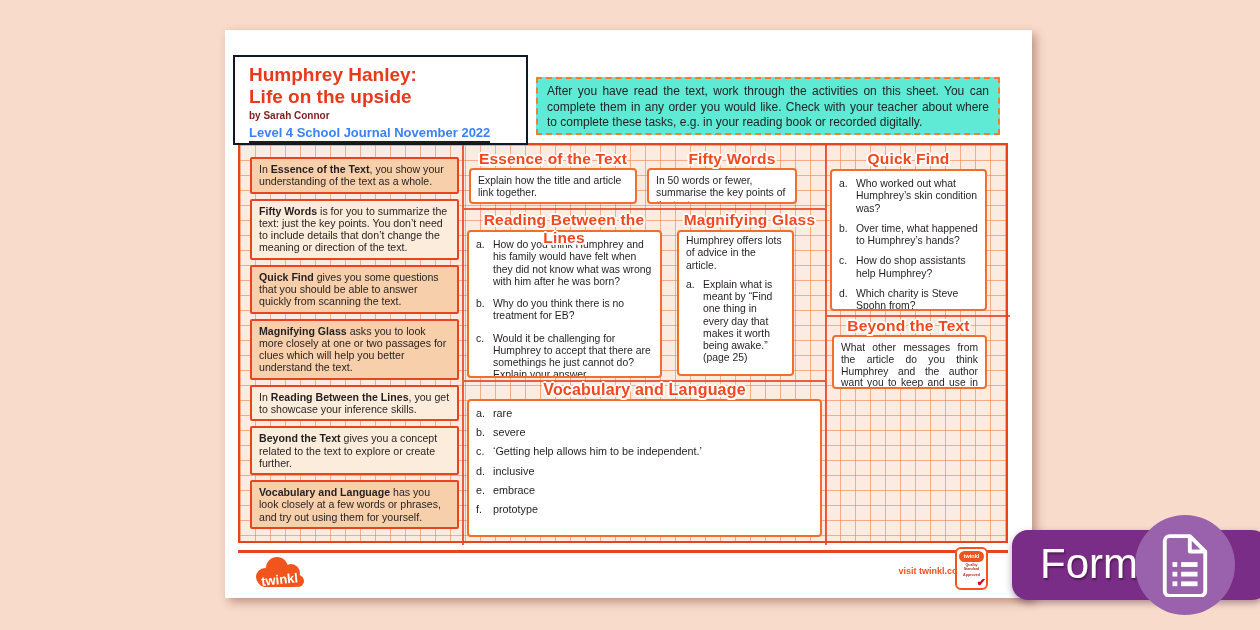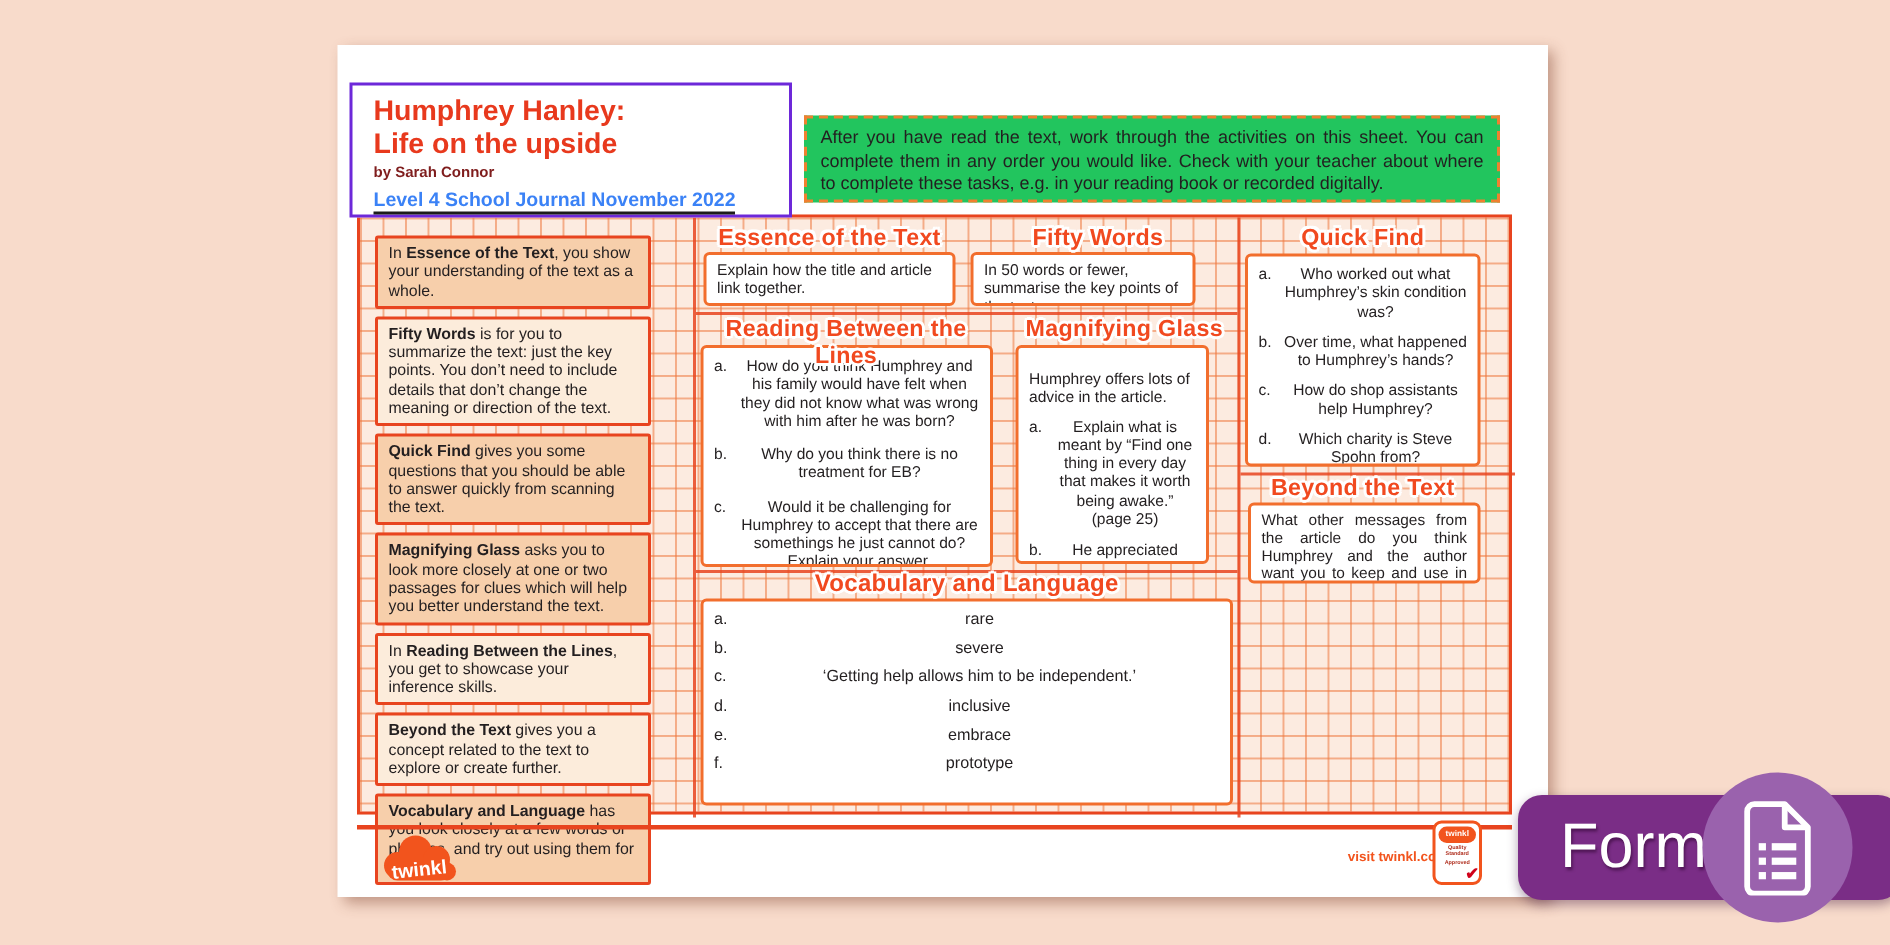--- a/index.html
+++ b/index.html
@@ -5,58 +5,58 @@
   * { margin:0; padding:0; box-sizing:border-box; }
   html,body { width:1260px; height:630px; overflow:hidden; }
   body { background:#f8dbcb; font-family:"Liberation Sans", sans-serif; position:relative; }
 
   
   .page { position:absolute; left:225px; top:30px; width:807px; height:568px;
           background:#fff; box-shadow:4px 4px 9px rgba(120,60,40,.45); }
 
   
   .title-block { position:absolute; left:8px; top:25px; width:295px; height:90px;
-                 background:#fff; border:2px solid #6d28d9; padding:7px 0 0 14px; z-index:3; }
+                 background:#fff; border:2px solid #0f172a; padding:7px 0 0 14px; z-index:3; }
   .title-line { font-size:19px; font-weight:bold; color:#e8391d; line-height:1.17; }
   .author { font-size:10px; font-weight:bold; color:#7f1d1d; margin-top:2px; }
   .edition { display:inline-block; font-size:13px; font-weight:bold; color:#3b82f6;
              border-bottom:2px solid #1d1d1b; margin-top:4px; padding-bottom:1px; }
 
   
   .instructions { position:absolute; left:311px; top:47px; width:464px; height:58px;
-                  background:#22c55e; border:2px dashed #f08030; padding:5px 9px;
+                  background:#5eead4; border:2px dashed #f08030; padding:5px 9px;
                   font-size:12px; line-height:1.3; color:#231f20; text-align:justify; z-index:2; }
 
   
   .mat { position:absolute; left:13px; top:113px; width:770px; height:400px;
          border:2px solid #e8441f; background-color:#fcebe0;
          background-image:linear-gradient(rgba(238,120,62,.55) 1px, transparent 1px),
                           linear-gradient(90deg, rgba(238,120,62,.55) 1px, transparent 1px);
          background-size:15px 15px; }
   .divider { position:absolute; background:rgba(232,68,31,.85); }
 
   
-  .sidebar { position:absolute; left:10px; top:12px; width:184px; }
+  .sidebar { position:absolute; left:10px; top:12px; width:209px; }
   .side-box { border:2px solid #e8441f; border-radius:2px; padding:4px 7px; margin-bottom:5px;
               font-size:10.6px; line-height:1.16; color:#231f20; }
   .side-dark  { background:#f7cfab; }
   .side-light { background:#fcecdb; }
 
   
   .sticker { position:absolute; font-size:15.5px; font-weight:bold; color:#f1491f;
              text-align:center; letter-spacing:.2px; z-index:1;
              text-shadow:2px 0 0 #fff,-2px 0 0 #fff,0 2px 0 #fff,0 -2px 0 #fff,
                          1.5px 1.5px 0 #fff,-1.5px 1.5px 0 #fff,1.5px -1.5px 0 #fff,-1.5px -1.5px 0 #fff; }
 
   
   .act-box { position:absolute; background:#fff; border:2px solid #f26e2d; border-radius:4px;
              padding:5px 7px; font-size:10.4px; line-height:1.18; color:#231f20; overflow:hidden; }
   .li-row { display:flex; margin-bottom:8px; }
   .li-letter { width:10px; flex:none; margin-right:7px; }
-  .li-text { flex:1;text-align:center; }
+  .li-text { flex:1; }
   .intro { margin-bottom:7px; }
   .justify { text-align:justify; }
 
   
   .bottom-rule { position:absolute; left:13px; top:520px; width:770px; height:3px; background:#e8441f; }
   .twinkl-logo { position:absolute; left:28px; top:525px; width:54px; height:38px; }
   .visit { position:absolute; left:640px; top:536px; width:105px; text-align:right;
            font-size:9px; font-weight:bold; color:#f2541d; }
   .quality-badge { position:absolute; left:730px; top:517px; width:33px; height:43px;
                    background:#fff; border:2px solid #f2541d; border-radius:6px;
@@ -163,21 +163,21 @@
         </div>
       <div class="li-row" style="margin-bottom:10px;">
           <span class="li-letter">b.</span>
           <span class="li-text">Why do you think there is no treatment for EB?</span>
         </div>
       <div class="li-row">
           <span class="li-letter">c.</span>
           <span class="li-text">Would it be challenging for Humphrey to accept that there are somethings he just cannot do? Explain your answer.</span>
         </div>
     </div>
-    <div class="act-box" style="left:437px;top:85px;width:129px;height:146px;padding-top:16px;">
+    <div class="act-box" style="left:437px;top:85px;width:117px;height:146px;padding-top:3px;">
       <div class="intro">Humphrey offers lots of advice in the article.</div>
       <div class="li-row" style="margin-bottom:9px;">
           <span class="li-letter">a.</span>
           <span class="li-text">Explain what is meant by “Find one thing in every day that makes it worth being awake.” (page 25)</span>
         </div>
       <div class="li-row">
           <span class="li-letter">b.</span>
           <span class="li-text">He appreciated New Zealanders’ “can do” attitude (page 22). What does this mean?</span>
         </div>
     </div>

